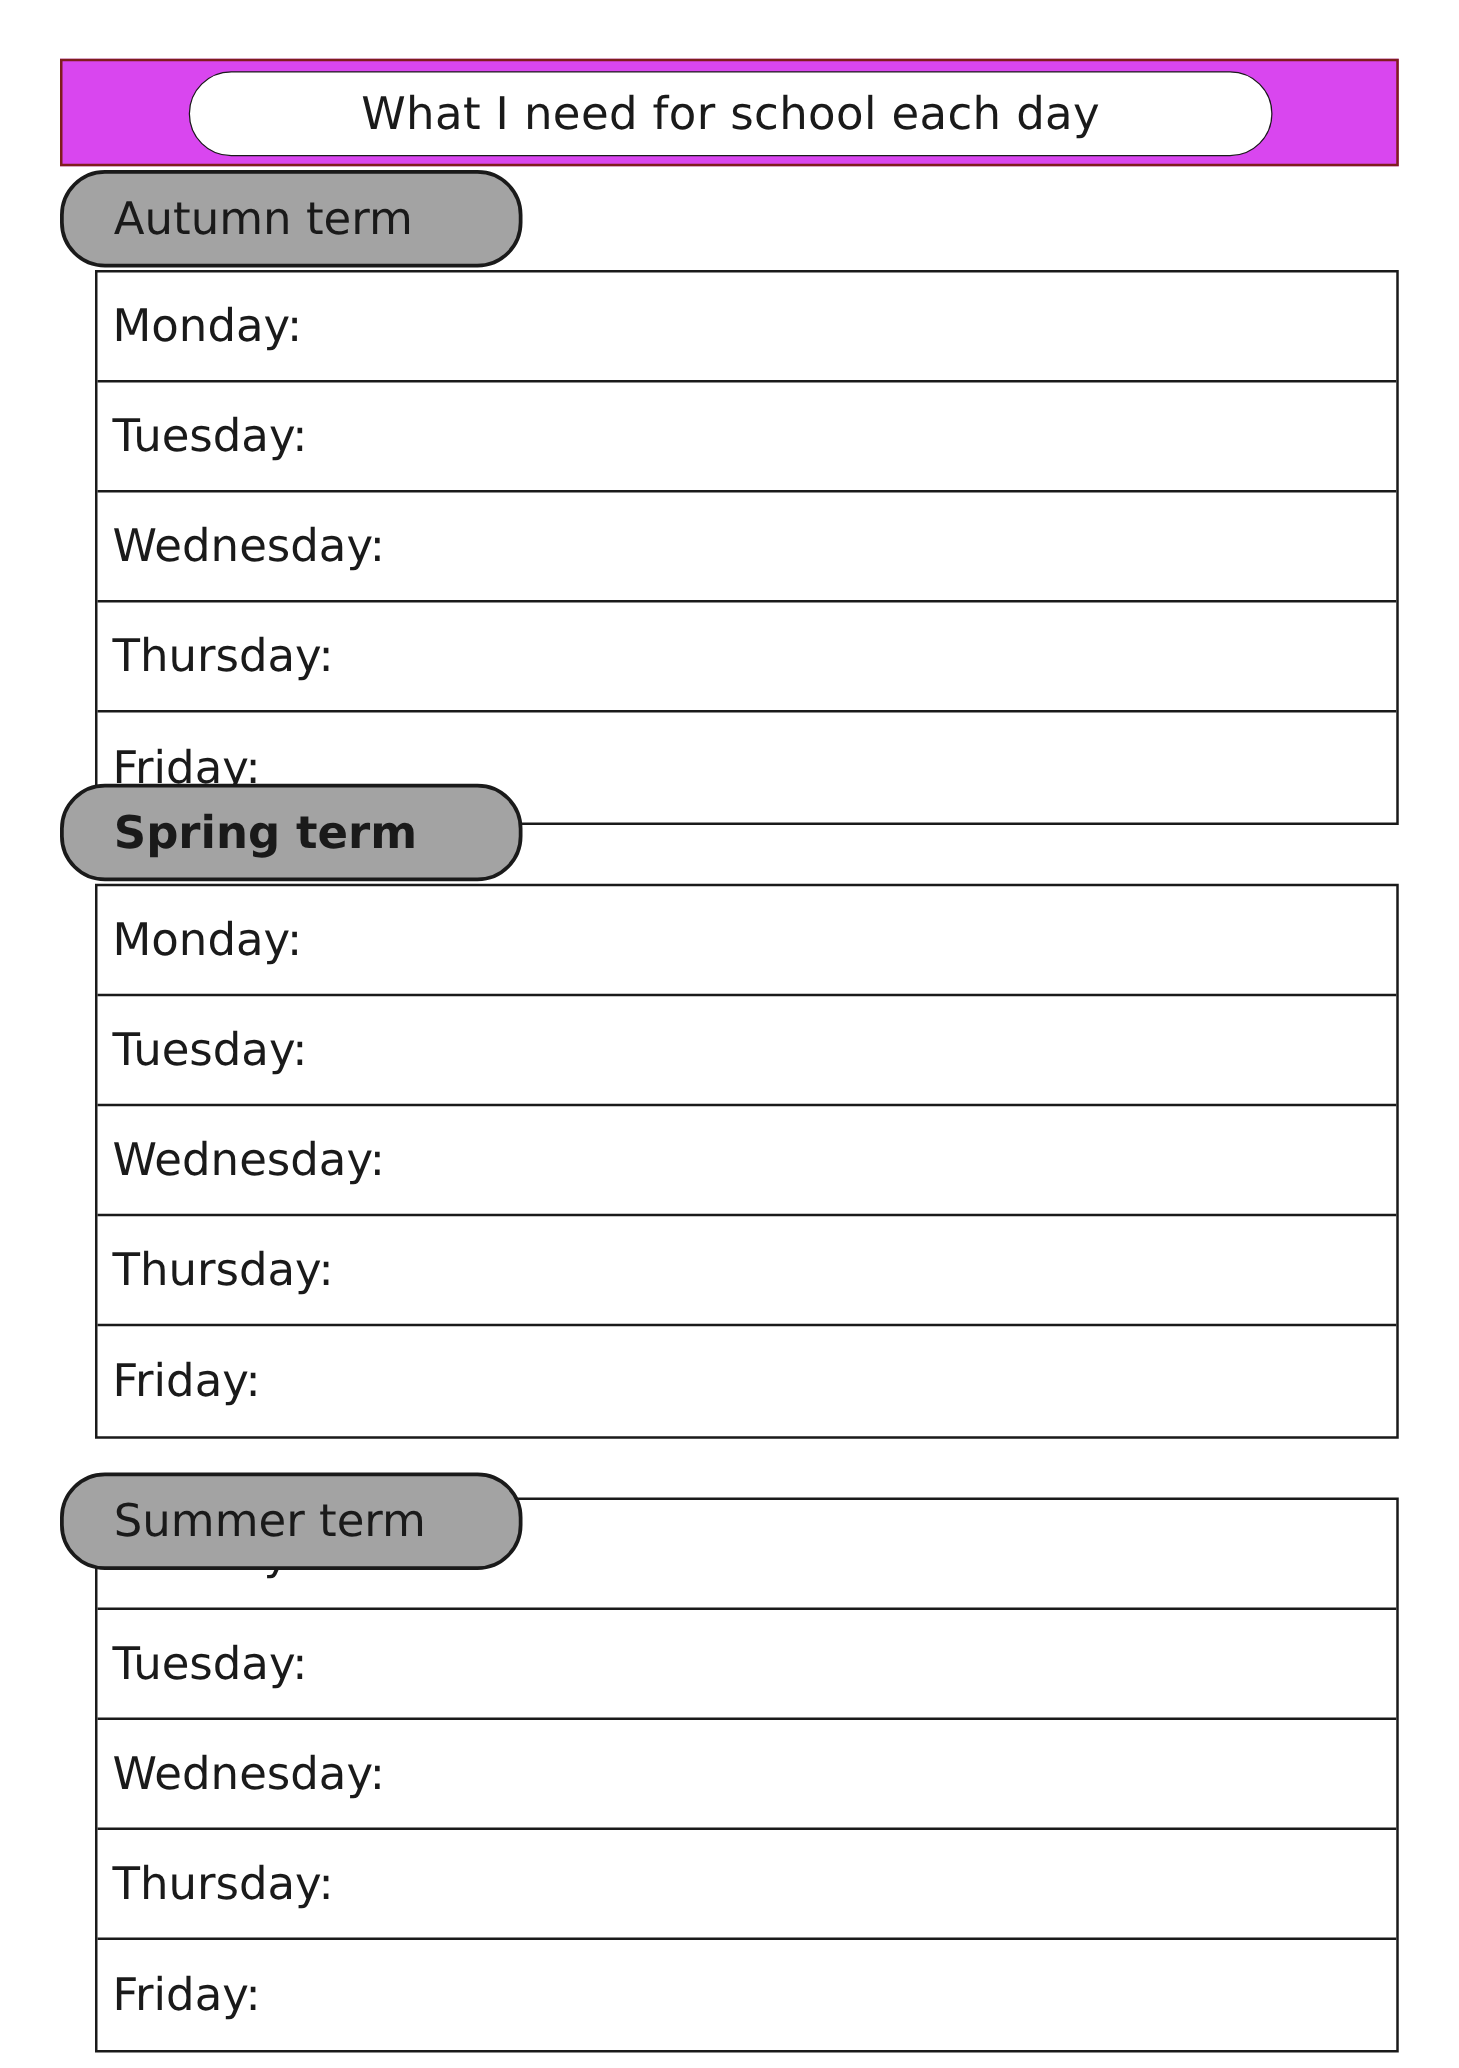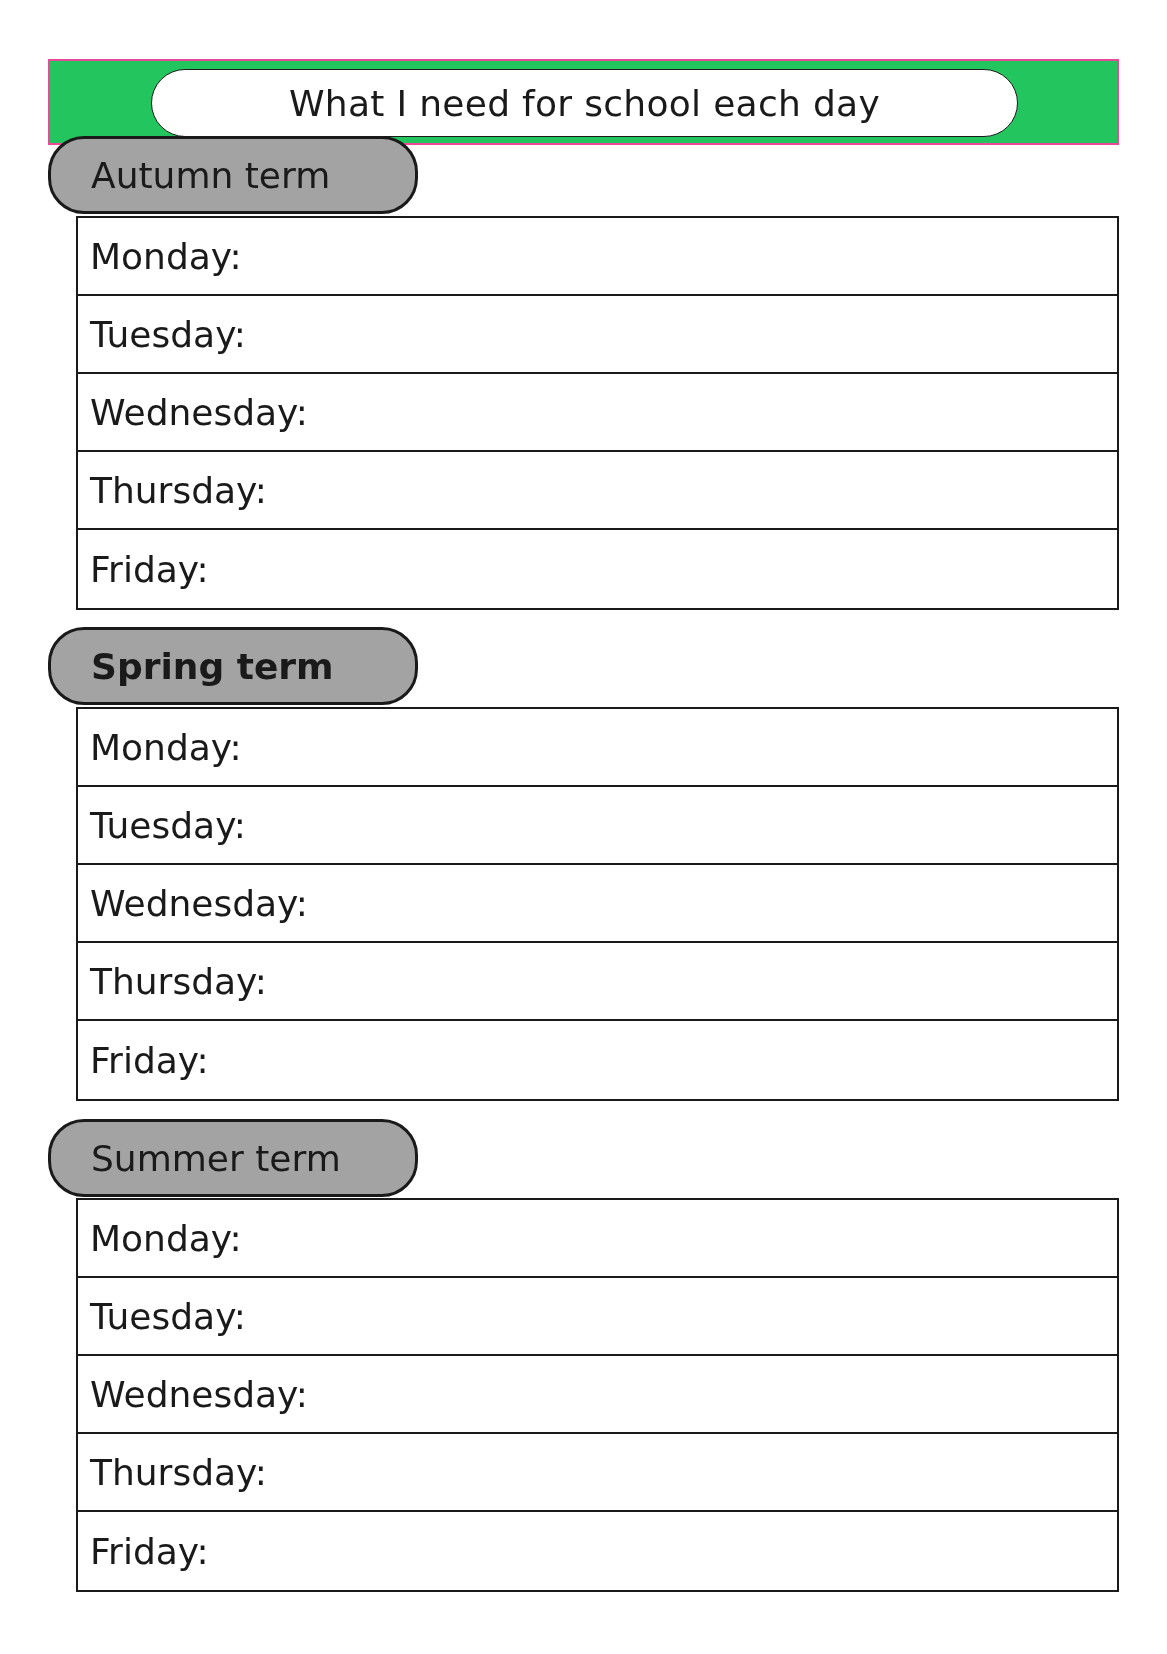--- a/index.html
+++ b/index.html
@@ -1,27 +1,27 @@
 <!DOCTYPE html>
 <html><head>
   <meta charset="utf-8">
   <style>
     html, body { margin:0; padding:0; background:#fff; }
     body { width:1167px; height:1654px; position:relative; overflow:hidden;
       font-family:"DejaVu Sans", sans-serif; color:#1a1a1a; }
     .header-bar { position:absolute; left:48px; top:47px; width:1071px; height:86px;
-      background:#22c55e; border:2px solid #ec4899; box-sizing:border-box;margin-top:12px; }
+      background:#d946ef; border:2px solid #7f1d1d; box-sizing:border-box; }
     .title-pill { position:absolute; left:101px; top:8px; width:867px; height:68px;
       background:#fff; border:1.5px solid #1a1a1a; border-radius:34px; box-sizing:border-box;
       display:flex; align-items:center; justify-content:center; font-size:36px; letter-spacing:0.3px; }
     .term-tab { position:absolute; left:48px; width:370px; height:78px; background:#a3a3a3;
       border:3px solid #1a1a1a; border-radius:36px; box-sizing:border-box; z-index:2;
       display:flex; align-items:center; padding-left:40px; font-size:36px; }
     .table { position:absolute; left:76px; width:1043px; border:2px solid #1a1a1a; box-sizing:border-box; }
-    .row { height:78px; border-bottom:2px solid #1a1a1a; box-sizing:border-box;
+    .row { height:88px; border-bottom:2px solid #1a1a1a; box-sizing:border-box;
       display:flex; align-items:center; padding-left:12px; font-size:36px; }
     .row:last-child { border-bottom:none; }
   </style>
 </head>
 <body>
 
 <div class="header-bar">
   <div class="title-pill">What I need for school each day</div>
 </div>
 
@@ -36,20 +36,20 @@
 
 <div class="term-tab" style="top:627px;font-weight:bold;">Spring term</div>
 <div class="table" style="top:707px;">
   <div class="row">Monday:</div>
   <div class="row">Tuesday:</div>
   <div class="row">Wednesday:</div>
   <div class="row">Thursday:</div>
   <div class="row">Friday:</div>
 </div>
 
-<div class="term-tab" style="top:1119px;">Summer term</div>
+<div class="term-tab" style="top:1178px;">Summer term</div>
 <div class="table" style="top:1198px;">
   <div class="row">Monday:</div>
   <div class="row">Tuesday:</div>
   <div class="row">Wednesday:</div>
   <div class="row">Thursday:</div>
   <div class="row">Friday:</div>
 </div>
 
 </body></html>

